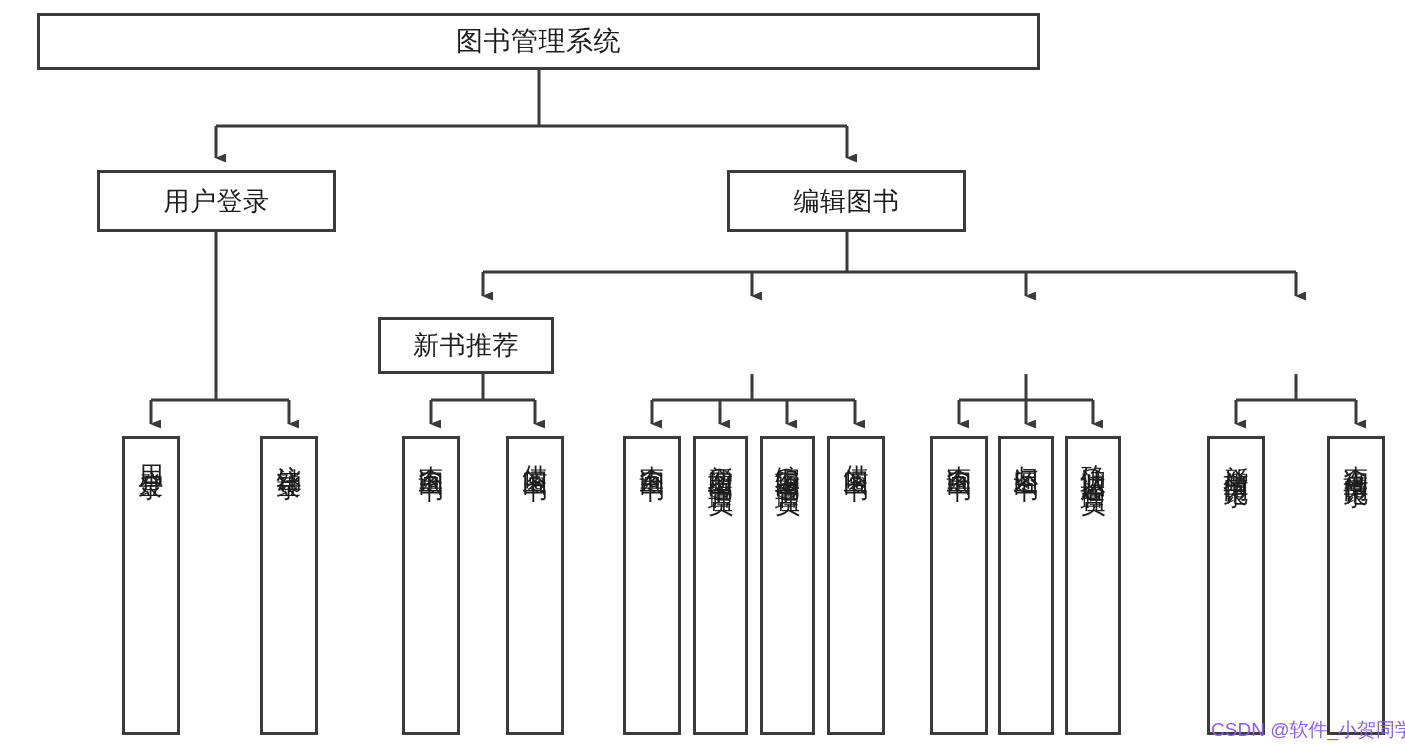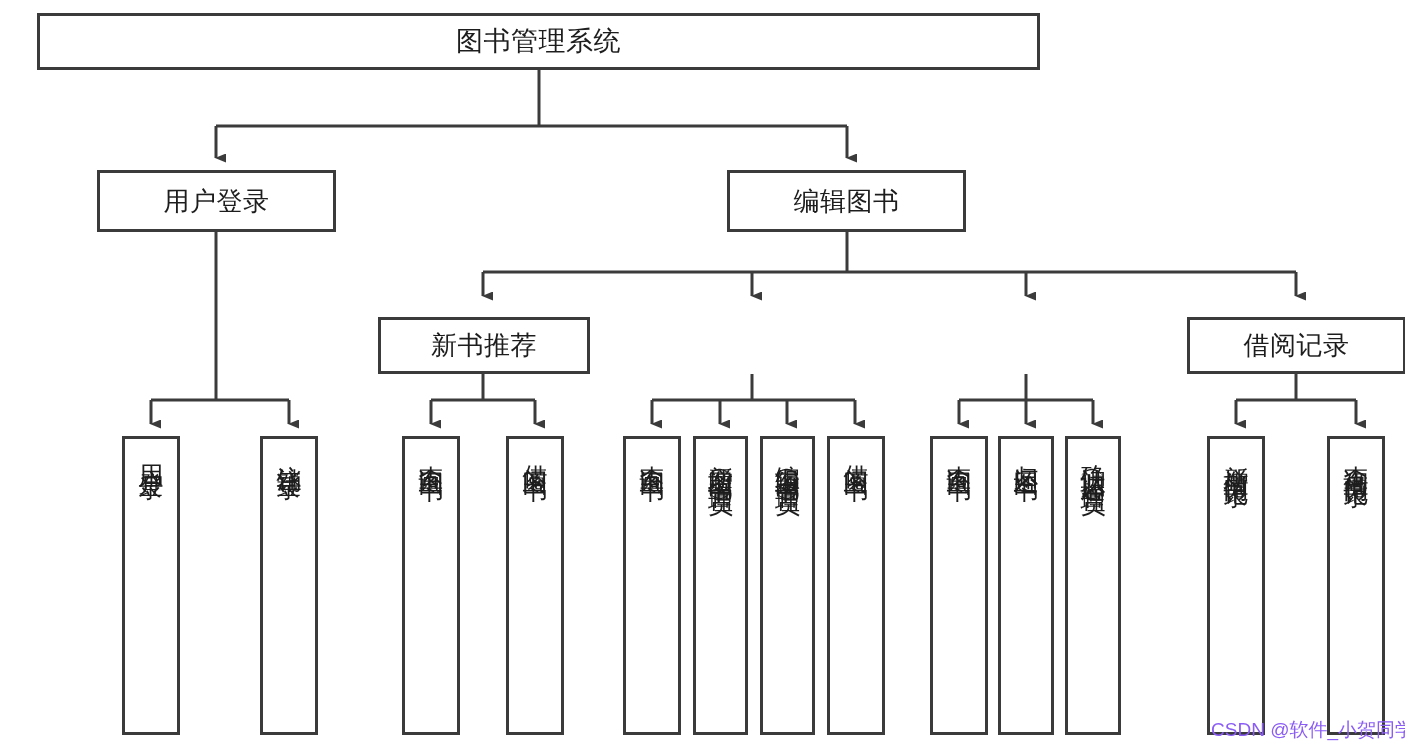--- a/index.html
+++ b/index.html
@@ -133,29 +133,26 @@
   </div>
 
   <div class="node h" style="left:80px; top:170px; width:239px; height:62px;">
     <span class="lbl">用户登录</span>
   </div>
 
   <div class="node h" style="left:710px; top:170px; width:239px; height:62px;">
     <span class="lbl">编辑图书</span>
   </div>
 
-  <div class="node h" style="left:361px; top:317px; width:212px; height:57px;">
+  <div class="node h" style="left:361px; top:317px; width:176px; height:57px;">
     <span class="lbl">新书推荐</span>
   </div>
 
 
 
-  <div class="node h" style="left:1170px; top:317px; width:219px; height:57px;">
-    <span class="lbl">借阅记录</span>
-  </div>
 
   <div class="node v" style="left:105px; top:436px; width:58px; height:299px;">
     <span class="lbl">用户登录</span>
   </div>
   <div class="node v" style="left:243px; top:436px; width:58px; height:299px;">
     <span class="lbl">注销登录</span>
   </div>
 
   <div class="node v" style="left:385px; top:436px; width:58px; height:299px;">
     <span class="lbl">查询图书</span>

